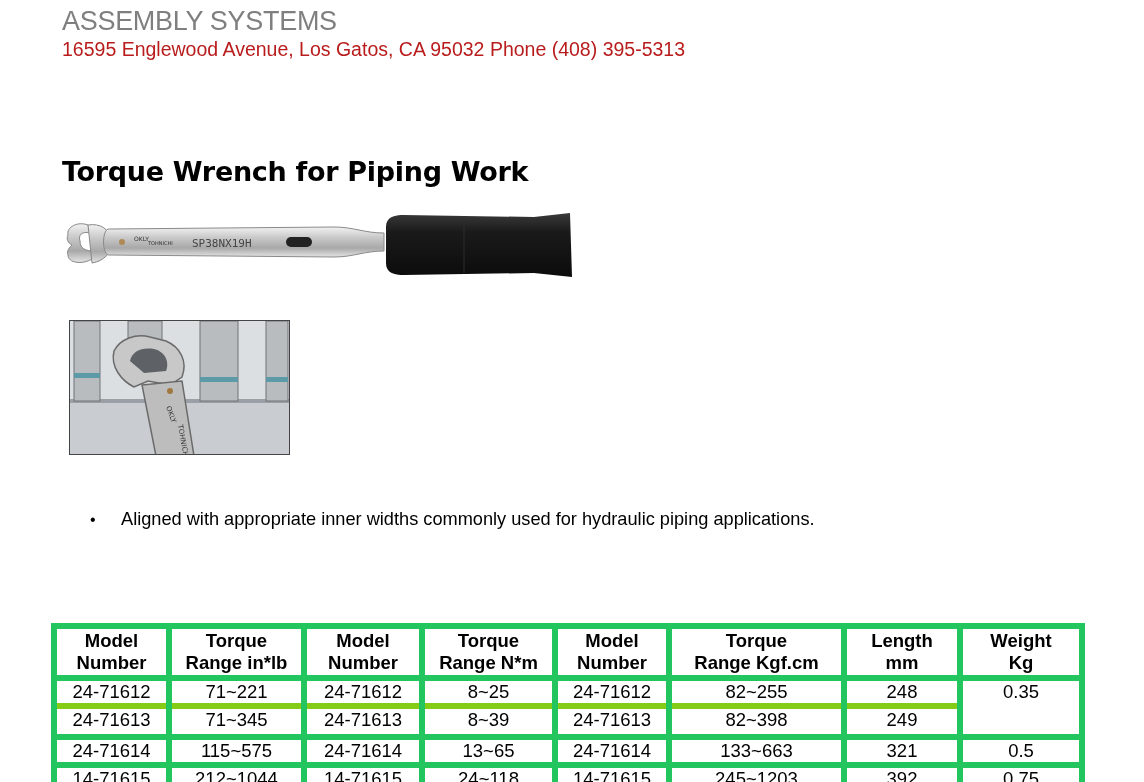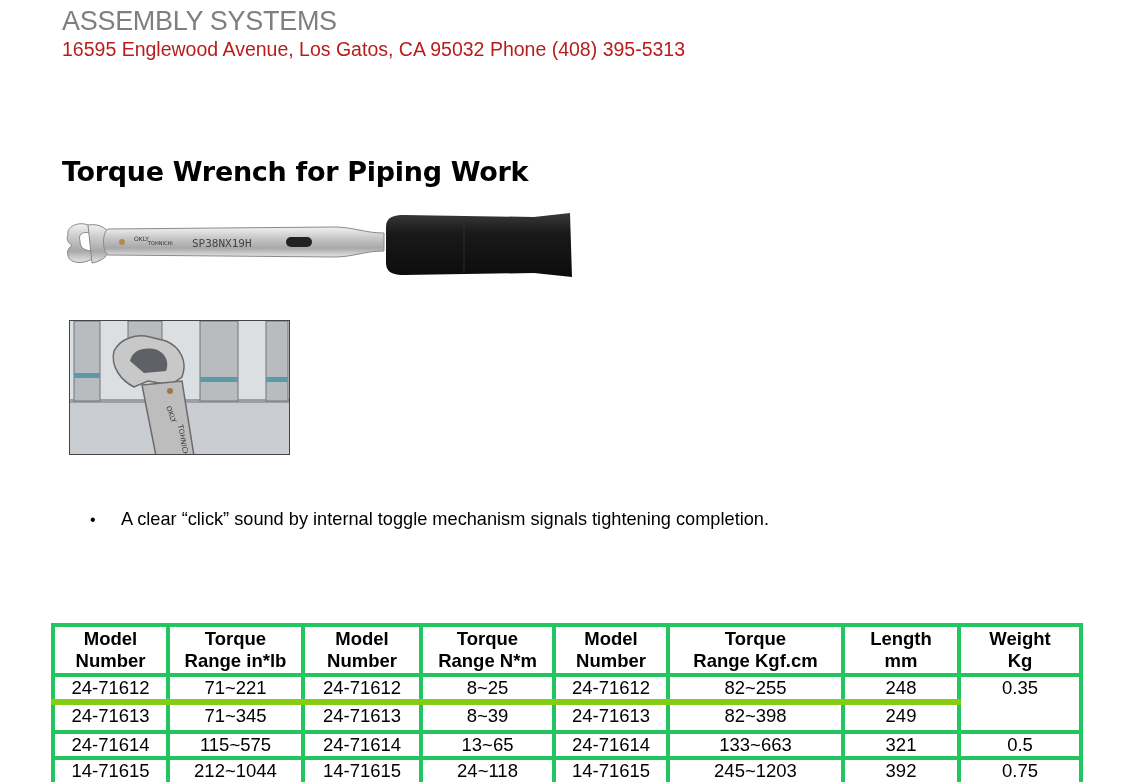--- a/index.html
+++ b/index.html
@@ -6,21 +6,21 @@
     body { width: 1144px; height: 782px; position: relative; overflow: hidden; font-family: "Liberation Sans", sans-serif; color: #000; }
     .company { position: absolute; left: 62px; top: 6px; font-size: 27px; color: #7f7f7f; letter-spacing: -0.3px; }
     .address { position: absolute; left: 62px; top: 38px; font-size: 19.5px; color: #b91c1c; }
     .title { position: absolute; left: 62px; top: 140px; font-size: 27px; font-weight: bold; font-family: "DejaVu Sans", sans-serif; letter-spacing: -0.3px; margin-top: 16px; }
     .wrench { position: absolute; left: 64px; top: 205px; width: 512px; height: 80px; }
     .photo { position: absolute; left: 69px; top: 320px; width: 221px; height: 135px; border: 1px solid #444; box-sizing: border-box; overflow: hidden; background: #d8dadc; }
     ul.features { position: absolute; left: 88px; top: 508px; margin: 0; padding: 0; list-style: none; width: 1056px; }
     ul.features li { position: relative; padding-left: 33px; font-size: 18.2px; line-height: 23px; }
     ul.features li::before { content: "\2022"; position: absolute; left: 2px; top: 0; font-size: 16px; }
     table.specs { position: absolute; left: 51px; top: 623px; border-collapse: collapse; font-size: 18.5px; }
-    table.specs th, table.specs td { border: 4px solid #22c55e; text-align: center; padding: 0; }
+    table.specs th, table.specs td { border: 6px solid #22c55e; text-align: center; padding: 0; }
     table.specs th { font-weight: bold; line-height: 22px; padding-top: 1px; padding-bottom: 1px; vertical-align: middle; }
     table.specs td { line-height: 22px; vertical-align: top; }
     table.specs tr.r1 td { border-bottom: none; }
     table.specs tr.r2 td { border-top: 6px solid #84cc16; height: 25px; }
     table.specs td.wspan { border-bottom: 1px solid #000; margin-top: 48px; }
   </style>
 </head>
 <body>
 
 <div class="company">ASSEMBLY SYSTEMS</div>
@@ -79,21 +79,21 @@
     <path d="M60,40 C62,30 72,26 84,28 C94,30 100,40 96,50 L74,52 Z" fill="#5e6166"></path>
 
     <path d="M72,64 L112,60 L124,135 L86,135 Z" fill="#bdbdbd" stroke="#6a6a6a" stroke-width="1.5"></path>
     <circle cx="100" cy="70" r="3" fill="#a0783f"></circle>
     <text x="96" y="86" font-family="DejaVu Sans, sans-serif" font-size="7" fill="#333" transform="rotate(70 96 86)">OKLY</text>
     <text x="108" y="104" font-family="DejaVu Sans, sans-serif" font-size="7" fill="#333" transform="rotate(80 108 104)">TOHNICHI</text>
   </svg>
 </div>
 
 <ul class="features">
-  <li>A clear “click” sound by internal toggle mechanism signals tightening completion.</li>
+  <li>Aligned with appropriate inner widths commonly used for hydraulic piping applications.</li>
 </ul>
 
 <table class="specs">
   <colgroup>
     <col style="width:115px">
       <col style="width:135px">
       <col style="width:118px">
       <col style="width:133px">
     <col style="width:114px">
       <col style="width:175px">

